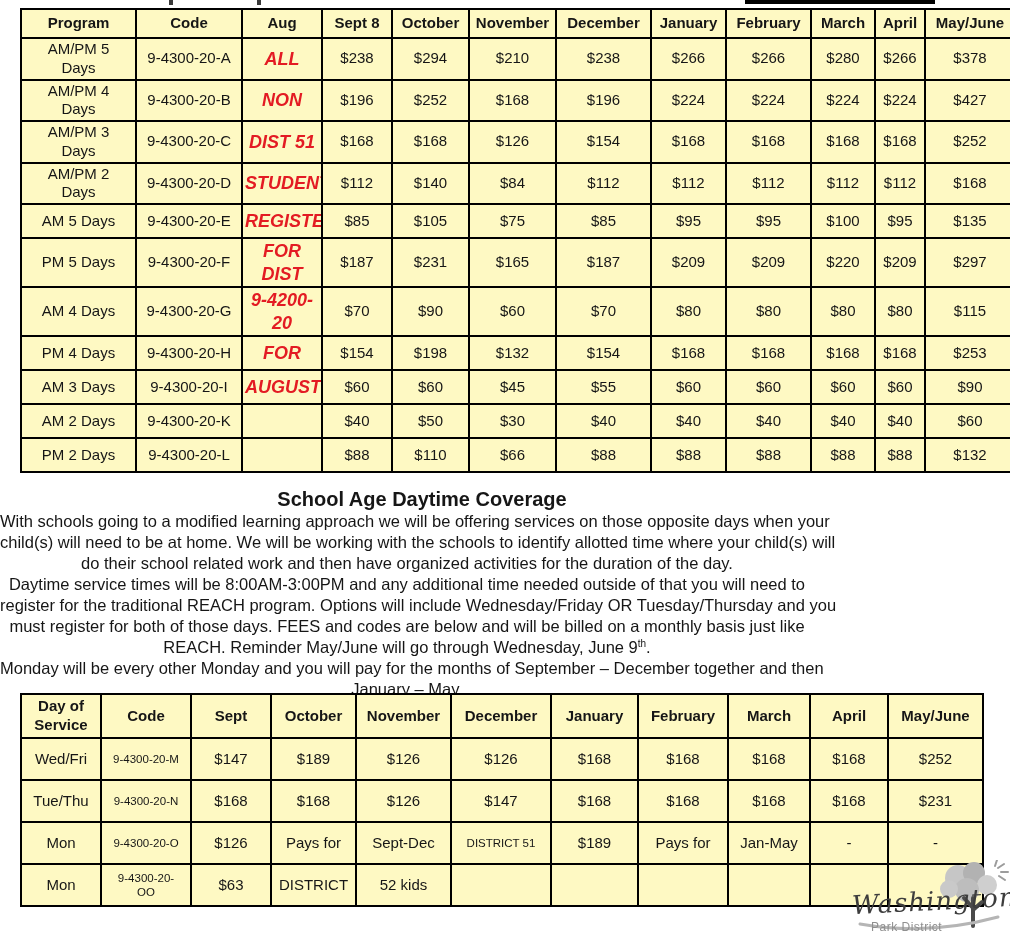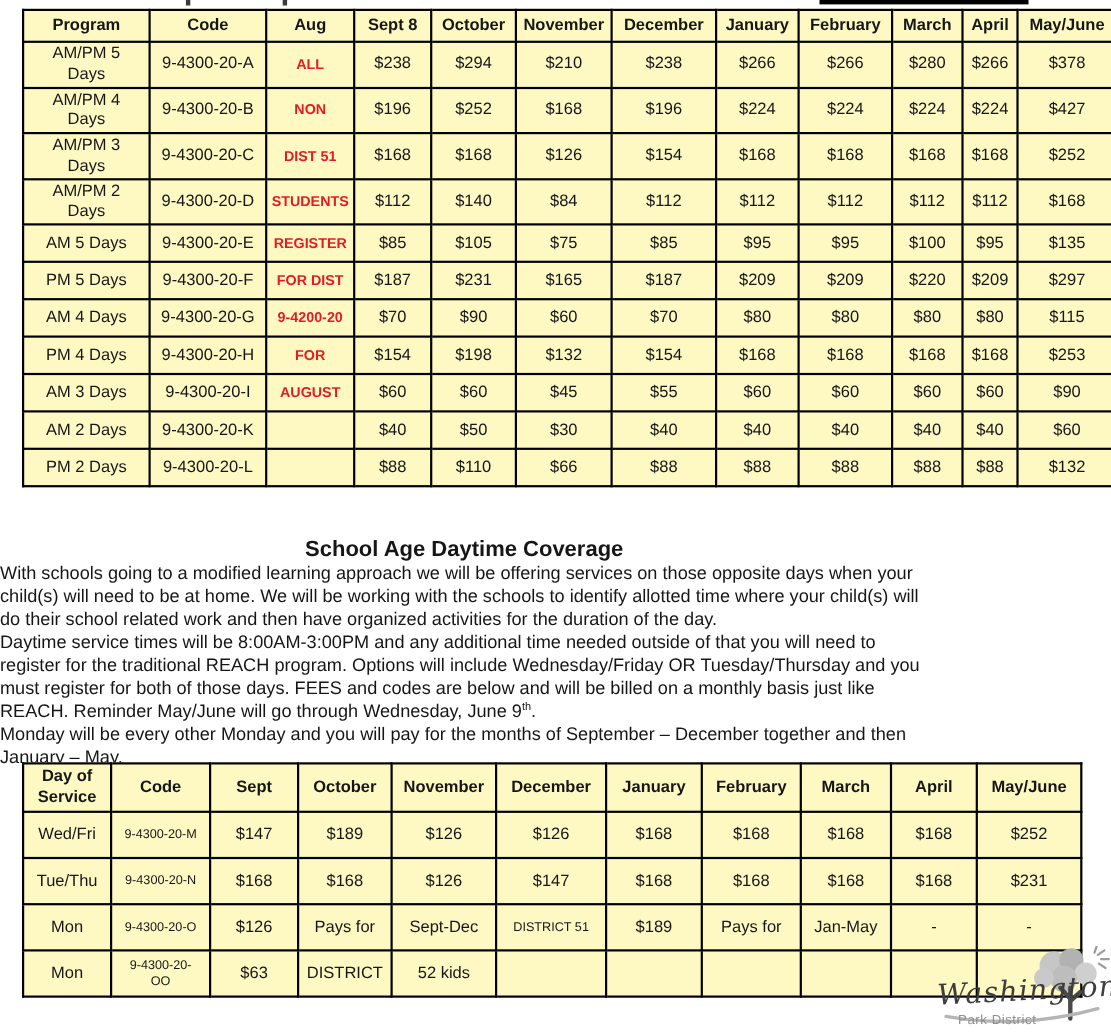--- a/index.html
+++ b/index.html
@@ -39,31 +39,31 @@
     line-height:1.25;
   }
   th { font-weight:bold; }
 
   #pricing-table th { height:25px; }
   #pricing-table td { height:30px; }
 
   #daytime-table th { height:40px; }
   #daytime-table td { height:38px; }
 
-  .red-cell  { color:var(--red-text, #e31b23); font-weight:bold; font-size:13px; }
+  .red-cell  { color:var(--red-text, #e31b23); font-weight:bold; font-size:18px;font-style:italic; }
   .small-cell{ font-size:11.5px; }
 
   
   .section-title {
     position:absolute; top:488px; left:0; width:844px;
     text-align:center; font-size:20px; font-weight:bold;
   }
   .paragraphs {
     position:absolute; top:511px; left:0; width:814px;
-    text-align:left; font-size:16.5px; line-height:21px;
+    text-align:center; font-size:16.5px; line-height:21px;
   }
   .para-line { white-space:nowrap; }
   .para-line sup { font-size:10px; line-height:0; }
 
   
   .logo { position:absolute; left:846px; top:860px; width:164px; height:80px; z-index:5; }
   .logo svg { position:absolute; left:0; top:0; }
   .logo-title {
     position:absolute; left:6px; top:26px;
     font-family:"DejaVu Serif", serif; font-style:italic;

